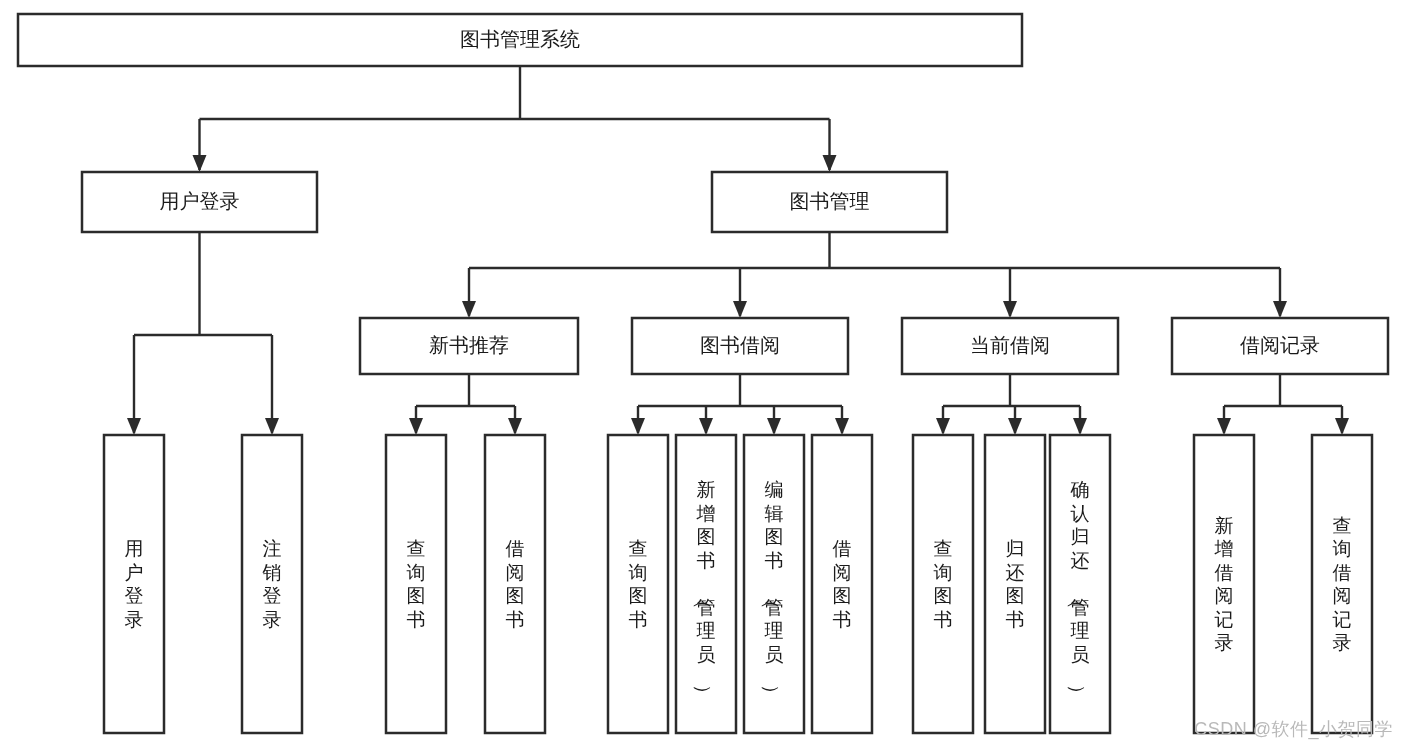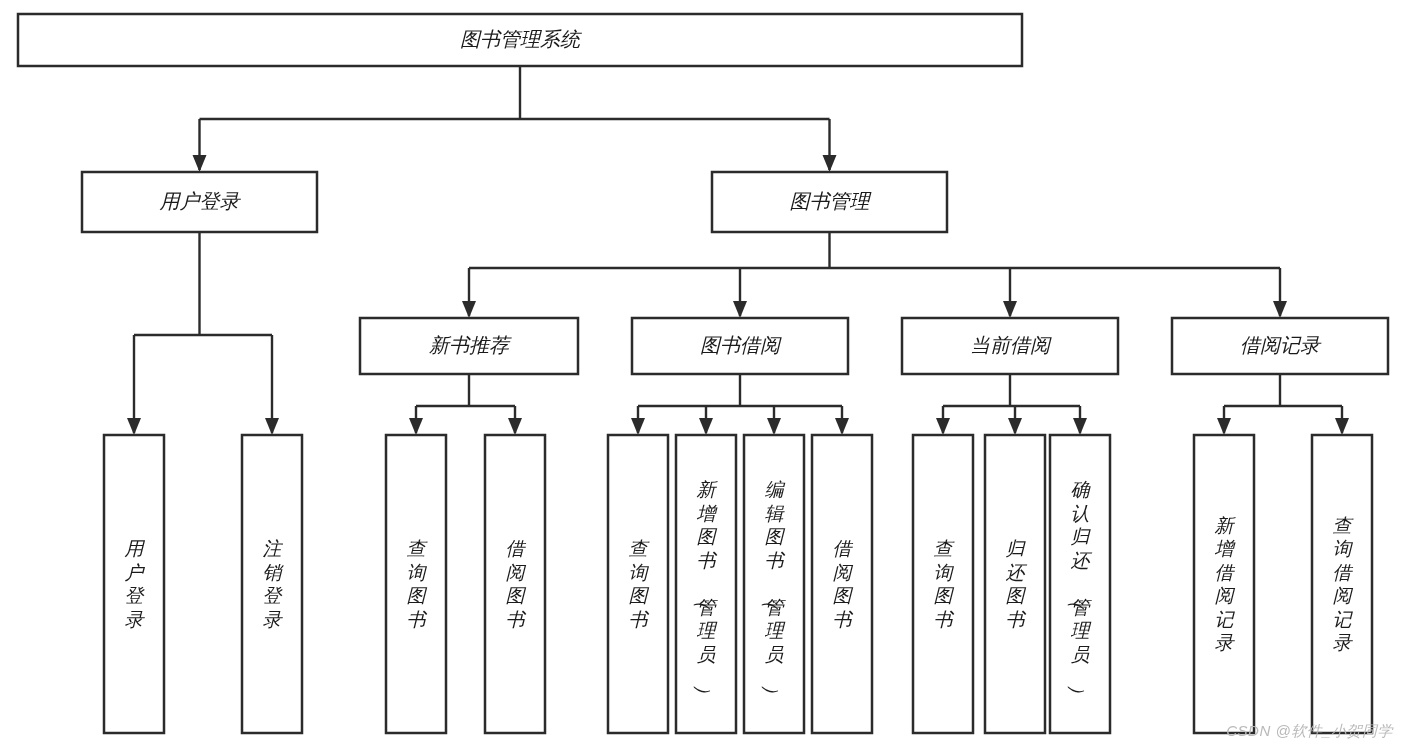--- a/index.html
+++ b/index.html
@@ -7,21 +7,20 @@
     padding: 0;
     background: #ffffff;
   }
   #page {
     position: relative;
     width: 1405px;
     height: 747px;
     background: #ffffff;
     font-family: "Liberation Sans", "DejaVu Sans", sans-serif;
     overflow: hidden;
-    font-style: italic;
   }
   #diagram-svg {
     position: absolute;
     left: 0;
     top: 0;
     width: 1405px;
     height: 747px;
   }
   .node-box {
     fill: #ffffff;
@@ -49,21 +48,21 @@
     font-family: "Liberation Sans", "DejaVu Sans", sans-serif;
     font-size: 19px;
     fill: #1b1b1b;
     text-anchor: middle;
   }
   .watermark {
     position: absolute;
     right: 12px;
     bottom: 6px;
     font-family: "Liberation Sans", "DejaVu Sans", sans-serif;
-    font-size: 15px;
+    font-size: 18px;
     color: #b9b9b9;
     letter-spacing: 0.5px;
     white-space: nowrap;
     user-select: none;
   }
 </style>
 </head>
 <body>
 
 <div id="page">

